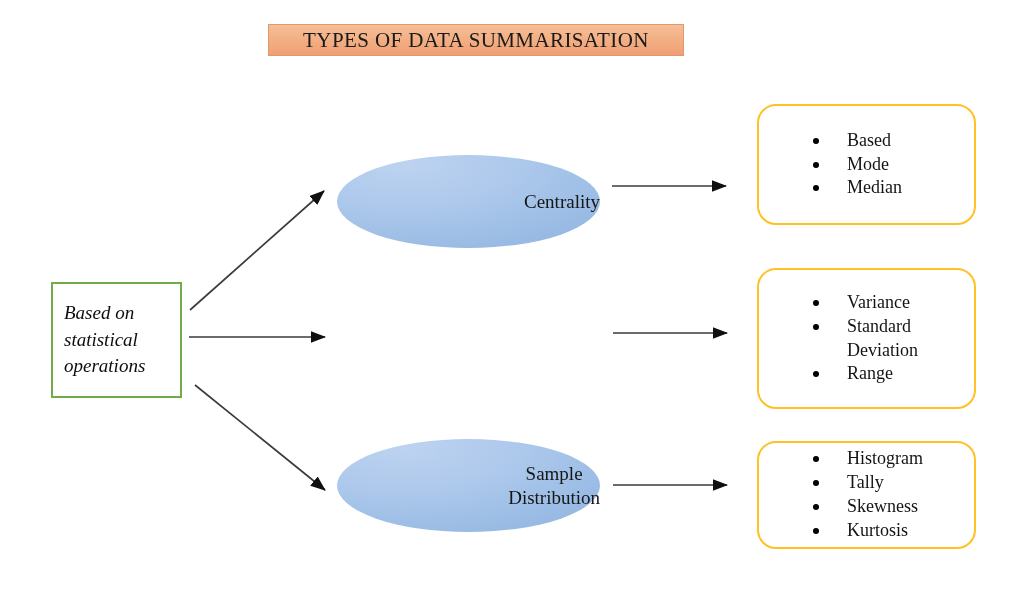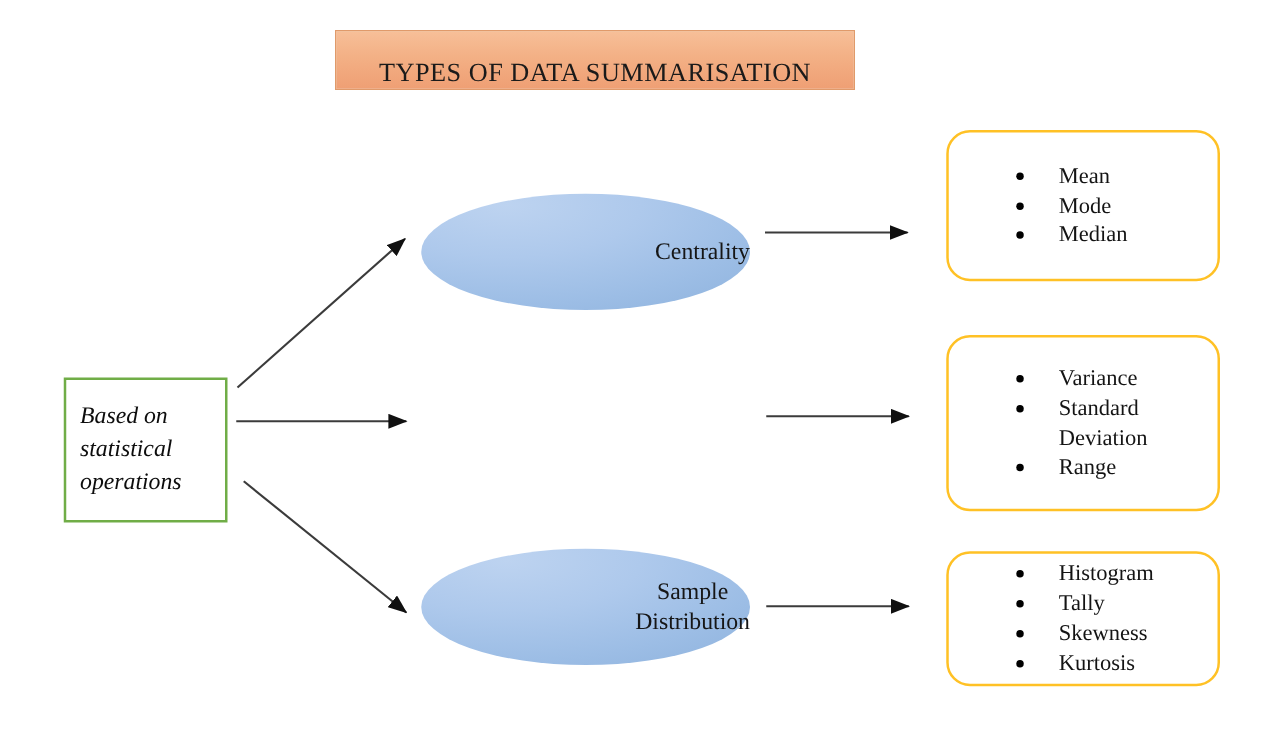--- a/index.html
+++ b/index.html
@@ -22,40 +22,40 @@
     width: 1026px;
     height: 599px;
   }
 
   
   #title-banner {
     position: absolute;
     left: 268px;
     top: 24px;
     width: 416px;
-    height: 48px;
+    height: 32px;
     box-sizing: border-box;
     border: 1px solid #e09a6a;
     background: linear-gradient(180deg, #f7bf98 0%, #f3b085 45%, #ef9f74 100%);
     display: flex;
-    align-items: flex-end;
+    align-items: center;
     justify-content: center;
   }
   #title-text {
     font-size: 21px;
     letter-spacing: 0.4px;
     color: #1a1a1a;
     white-space: nowrap;
   }
 
   
   #source-box {
     position: absolute;
     left: 51px;
-    top: 302px;
+    top: 282px;
     width: 131px;
     height: 116px;
     box-sizing: border-box;
     border: 2.5px solid #70ad47;
     background: #ffffff;
     display: flex;
     align-items: center;
     padding-left: 11px;
     padding-right: 22px;
   }
@@ -177,21 +177,21 @@
   </div>
 
 
   <div class="ellipse" id="ellipse-sample-distribution">
     <span class="ellipse-label">Sample
 Distribution</span>
   </div>
 
   <div class="detail-box" id="box-centrality">
     <ul class="bullet-list">
-      <li class="bullet-item">Mean</li>
+      <li class="bullet-item">Based</li>
       <li class="bullet-item">Mode</li>
       <li class="bullet-item">Median</li>
     </ul>
   </div>
 
   <div class="detail-box" id="box-dispersion">
     <ul class="bullet-list">
       <li class="bullet-item">Variance</li>
       <li class="bullet-item">Standard
 Deviation</li>

